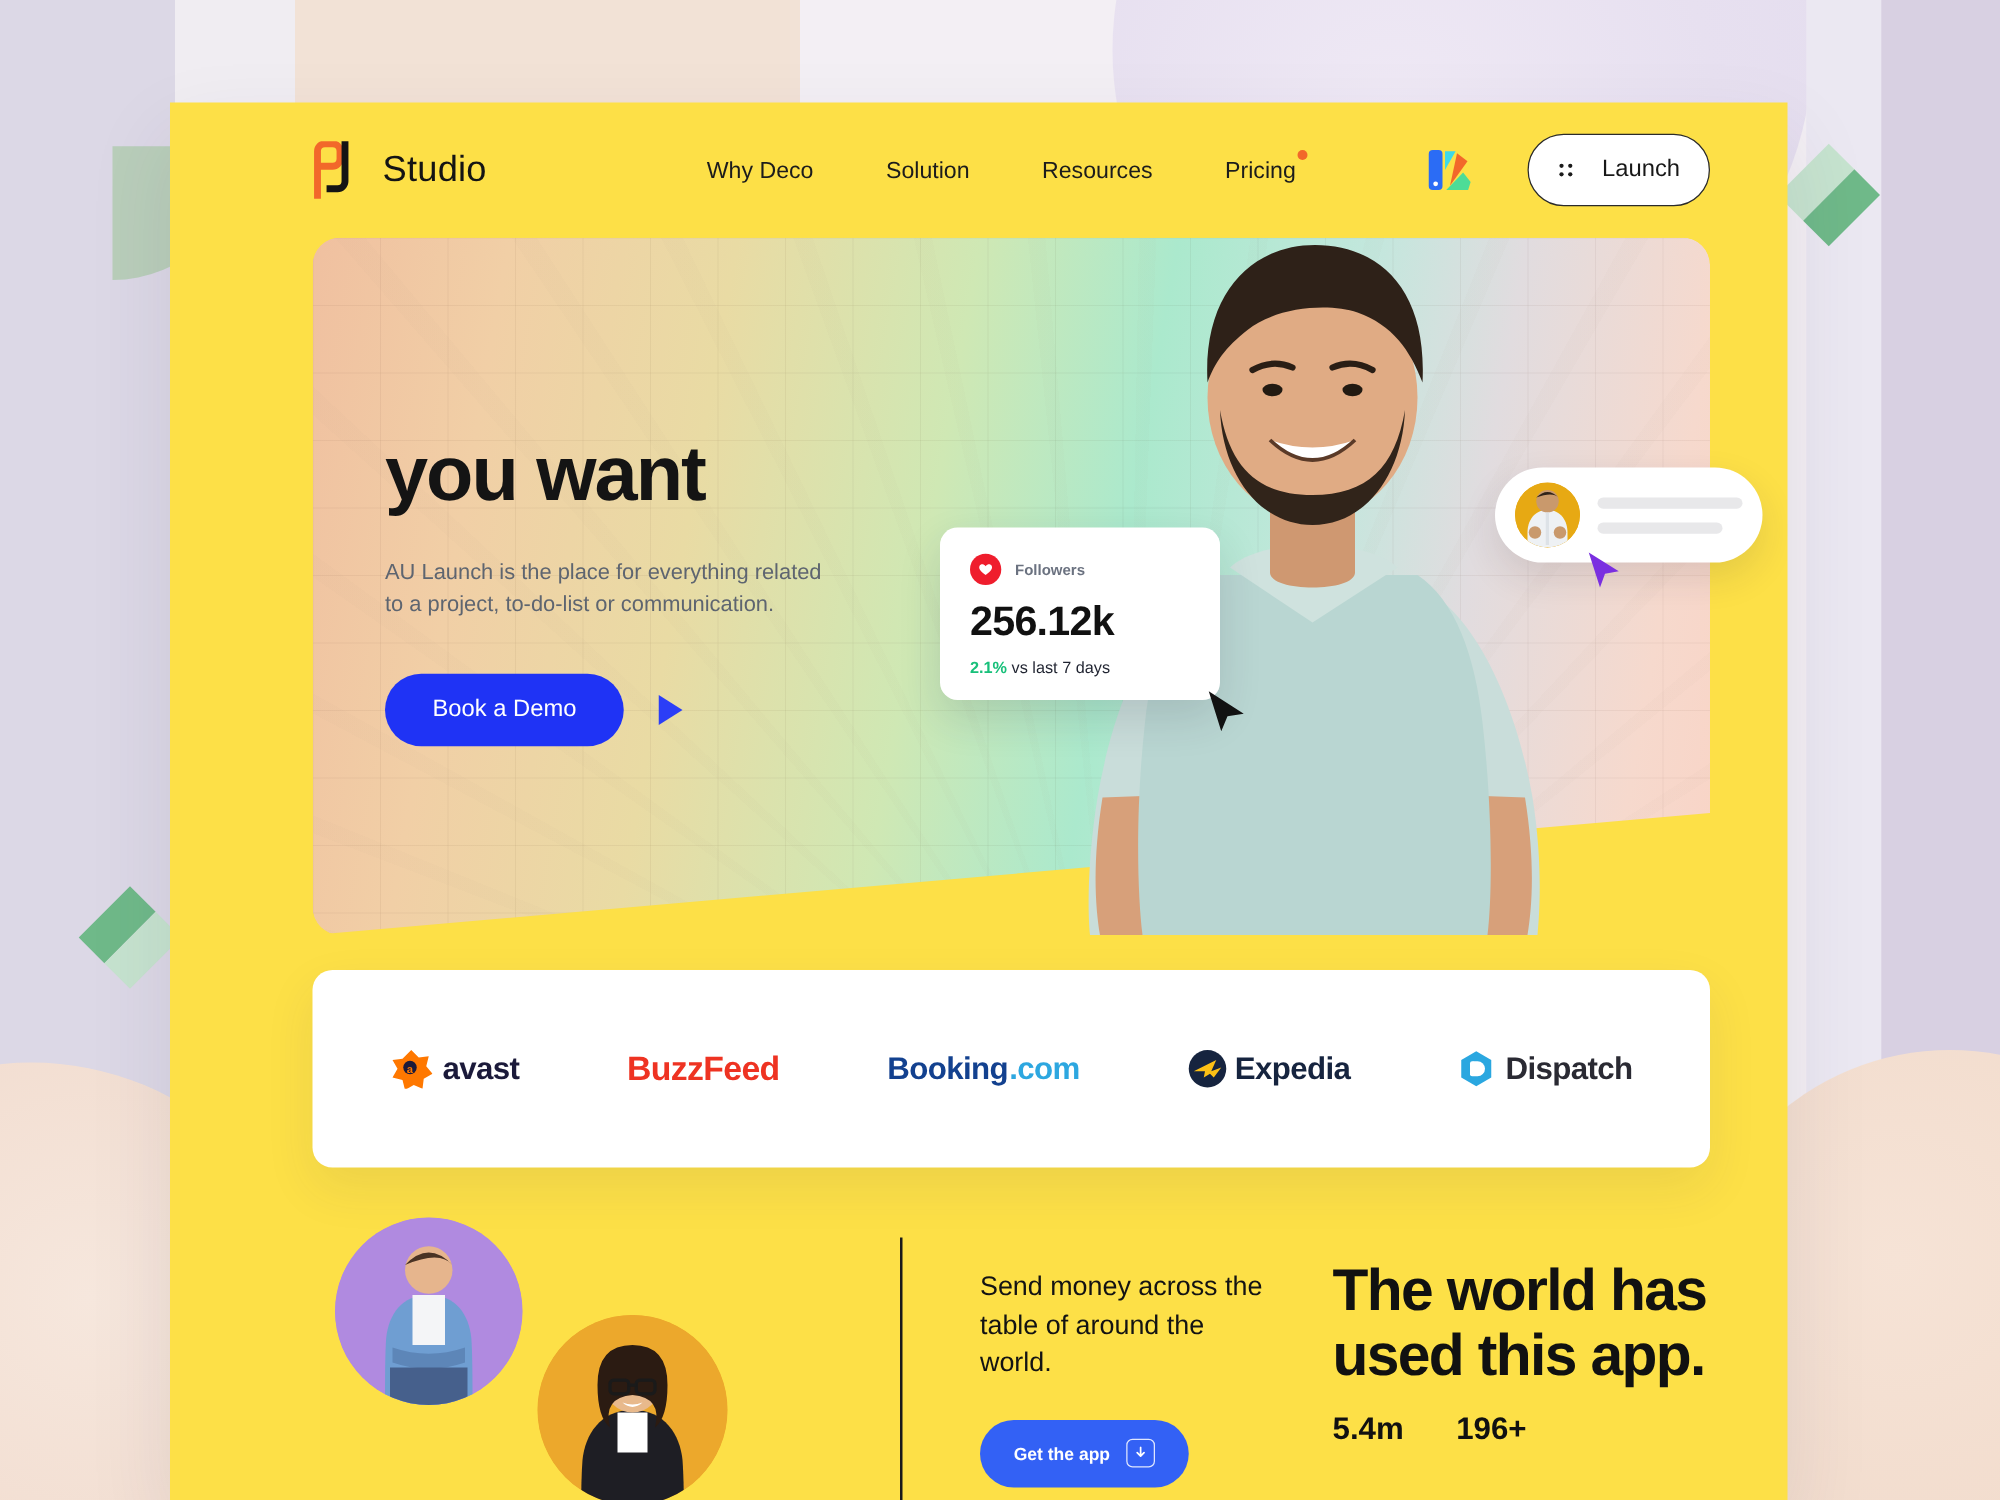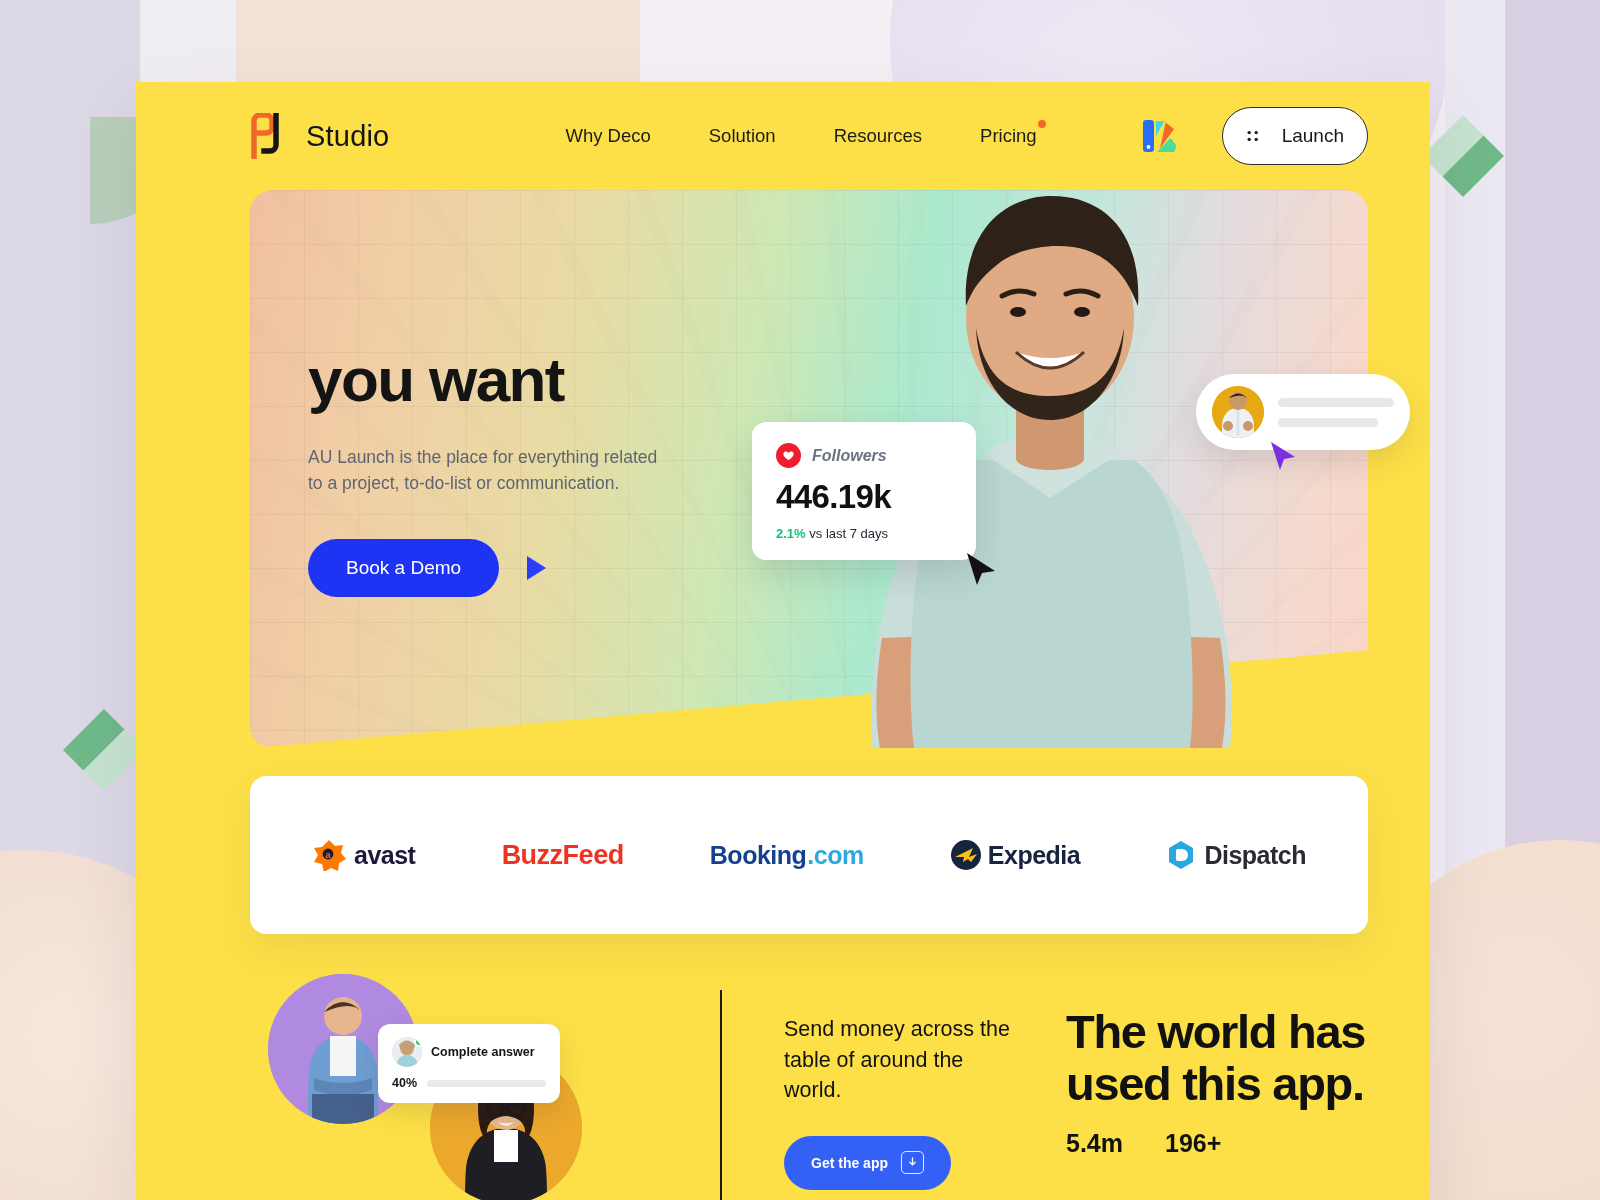--- a/index.html
+++ b/index.html
@@ -187,21 +187,21 @@
     width: 224px; padding: 21px 24px 19px;
     background: #fff; border-radius: 14px;
     box-shadow: 0 14px 34px rgba(40,40,60,.14);
   }
   .fc-head { display: flex; align-items: center; gap: 11px; }
   .heart-badge {
     width: 25px; height: 25px; border-radius: 50%;
     background: #ef1d2d; display: flex; align-items: center; justify-content: center;
   }
   .heart-badge svg { width: 13px; height: 13px; display: block; }
-  .fc-label { font-size: 16px; font-weight: 700; color: #6b7280; font-style: italic; }
+  .fc-label { font-size: 12px; font-weight: 700; color: #6b7280; }
   .fc-value { margin-top: 10px; font-size: 33px; font-weight: 800; color: #111; letter-spacing: -.6px; }
   .fc-foot { margin-top: 10px; font-size: 13px; color: #1f2330; }
   .fc-foot .pct { color: #18c07a; font-weight: 700; }
   .cursor-black {
     position: absolute; right: -22px; bottom: -27px;
     width: 34px; height: 36px;
   }
 
   
   .chat-card {
@@ -438,21 +438,21 @@
 
     <div class="followers-card">
       <div class="fc-head">
         <span class="heart-badge">
           <svg viewBox="0 0 20 20">
               <path d="M10 17 C3 12 1 8.5 2.6 5.6 C4 3.1 7.4 3 10 6 C12.6 3 16 3.1 17.4 5.6 C19 8.5 17 12 10 17 Z" fill="#fff"></path>
             </svg>
         </span>
         <span class="fc-label">Followers</span>
       </div>
-      <div class="fc-value">446.19k</div>
+      <div class="fc-value">256.12k</div>
       <div class="fc-foot">
         <span class="pct">2.1%</span>
         <span>vs last 7 days</span>
       </div>
       <svg class="cursor-black" viewBox="0 0 34 36">
         <path d="M3 2 L31 20 L18 22 L13 34 Z" fill="#121212"></path>
       </svg>
     </div>
 
     <div class="chat-card">
@@ -521,40 +521,20 @@
           <circle cx="75" cy="75" r="75" fill="#b08ae0"></circle>
           <path d="M75 62 c-22 0 -32 16 -34 34 -1 12 -1 36 -1 54 h70 c0 -18 0 -42 -1 -54 -2 -18 -12 -34 -34 -34 Z" fill="#6f9ed2"></path>
           <path d="M62 62 h26 v40 h-26 z" fill="#f4f5f7"></path>
           <circle cx="75" cy="42" r="19" fill="#e6b58d"></circle>
           <path d="M56 38 q19 -20 38 0 q-10 -12 -38 0 Z" fill="#4a3324"></path>
           <path d="M46 104 q29 10 58 0 l0 12 q-29 10 -58 0 Z" fill="#5d86b8"></path>
           <rect x="44" y="120" width="62" height="30" fill="#46608c"></rect>
         </svg>
       </div>
 
-      <div class="answer-card">
-        <div class="ac-head">
-          <span class="ac-avatar">
-            <svg viewBox="0 0 30 30" width="30" height="30">
-              <circle cx="15" cy="15" r="15" fill="#e9eef2"></circle>
-              <circle cx="15" cy="12" r="7" fill="#e8c49c"></circle>
-              <path d="M15 18 c-8 0 -11 7 -11 12 h22 c0 -5 -3 -12 -11 -12 Z" fill="#9fd0dc"></path>
-              <path d="M7 8 q8 -9 16 0 q-2 10 -8 10 q-6 0 -8 -10 Z" fill="#c4a077"></path>
-            </svg>
-            <span class="ac-dot"></span>
-          </span>
-          <span class="ac-title">Complete answer</span>
-        </div>
-        <div class="ac-row">
-          <span class="ac-pct">40%</span>
-          <span class="ac-bar">
-            <span class="ac-fill" id="acFill" style="width: 40%;"></span>
-          </span>
-        </div>
-      </div>
 
       <div class="avatar-yellow">
         <svg viewBox="0 0 152 152" width="152" height="152">
           <circle cx="76" cy="76" r="76" fill="#eca82c"></circle>
           <path d="M76 76 c-26 0 -38 20 -40 40 -1 14 -1 26 -1 36 h82 c0 -10 0 -22 -1 -36 -2 -20 -14 -40 -40 -40 Z" fill="#1e1e24"></path>
           <path d="M64 78 h24 v32 h-24 z" fill="#ffffff"></path>
           <circle cx="76" cy="56" r="22" fill="#e8b98c"></circle>
           <path d="M48 56 q0 -32 28 -32 q28 0 28 32 q0 26 -10 34 q6 -24 -18 -26 q-24 2 -18 26 q-10 -8 -10 -34 Z" fill="#2b1b12"></path>
           <rect x="58" y="52" width="15" height="11" rx="3" fill="none" stroke="#1a1a1a" stroke-width="2.6"></rect>
           <rect x="79" y="52" width="15" height="11" rx="3" fill="none" stroke="#1a1a1a" stroke-width="2.6"></rect>

